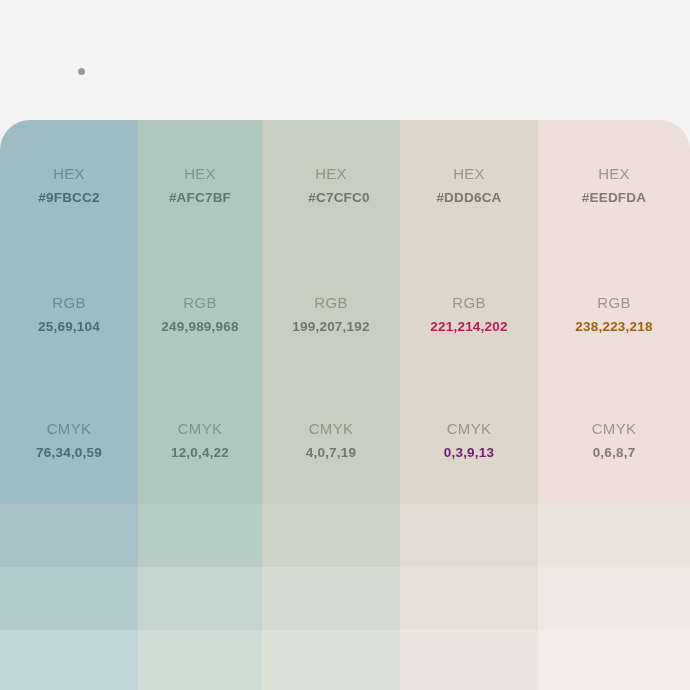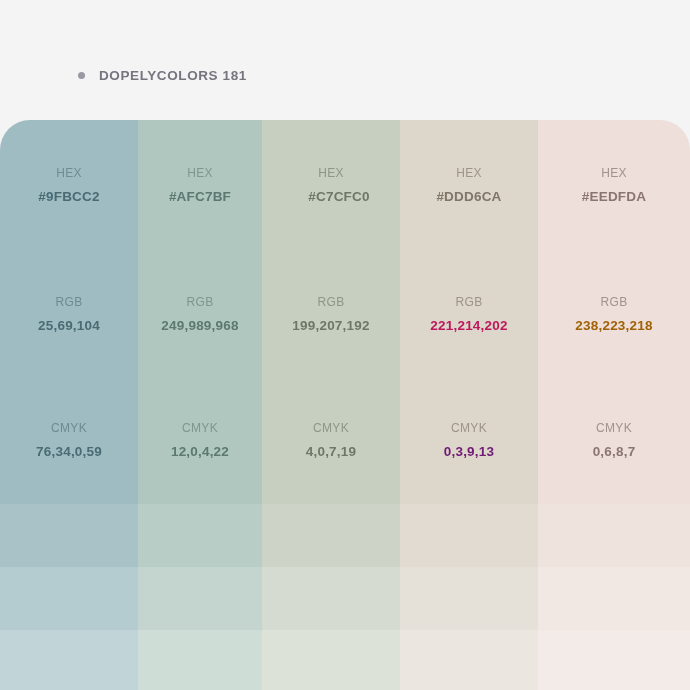--- a/index.html
+++ b/index.html
@@ -89,41 +89,40 @@
     box-sizing: border-box;
   }
   .band-0 { height: 132px; }
   .band-1 { height: 126px; }
   .band-2 { height: 126px; }
   .band-3 { height: 63px; }
   .band-4 { height: 63px; }
   .band-5 { height: 60px; }
 
   .cell-label {
-    font-size: 12px;
+    font-size: 15px;
     font-weight: normal;
     letter-spacing: 0.3px;
     line-height: 1.1;
     margin-bottom: 9px;
   }
   .cell-value {
     font-size: 13.5px;
     font-weight: bold;
     letter-spacing: 0.2px;
     line-height: 1.1;
     white-space: nowrap;
   }
 </style>
 </head>
 <body>
 
 <div class="header">
   <div class="header-title-row">
     <span class="bullet-dot"></span>
-    <span class="header-title">DOPELYCOLORS 181</span>
   </div>
 </div>
 
 <div class="card" id="palette-card">
     <div class="col col-0">
       <div class="band band-0" style="background: rgb(159, 188, 194);">
         <div class="cell-label" style="color: rgb(110, 139, 146);">HEX</div>
         <div class="cell-value" style="color: rgb(74, 107, 116);">#9FBCC2</div>
       </div>
       <div class="band band-1" style="background: rgb(159, 188, 194);">

